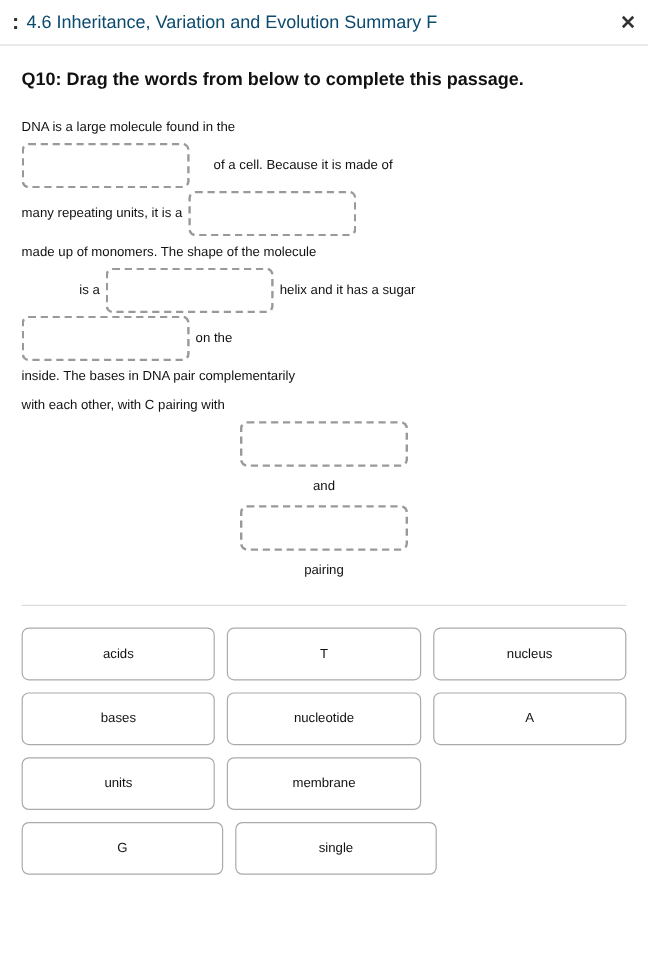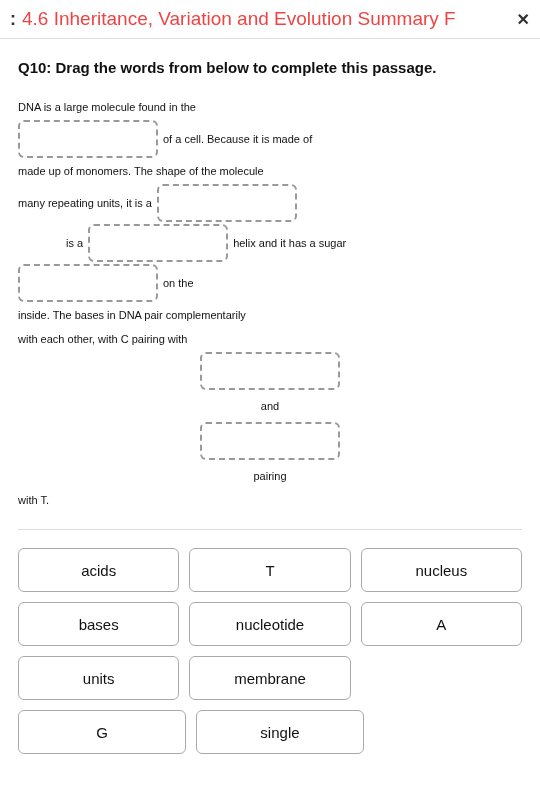--- a/index.html
+++ b/index.html
@@ -27,22 +27,22 @@
       display: flex;
       align-items: center;
       gap: 6px;
     }
     .header-dot {
       font-size: 18px;
       font-weight: bold;
       color: #333;
     }
     .header-title {
-      font-size: 19px;
-      color: #ef4444;
+      font-size: 15px;
+      color: #0c4a6e;
     }
     .close-icon {
       font-size: 16px;
       cursor: pointer;
       color: #333;
       font-weight: bold;
     }
 
     
     .content {
@@ -89,21 +89,21 @@
       margin-top: 0;
     }
 
     .word-tile {
       display: flex;
       align-items: center;
       justify-content: center;
       border: 1.5px solid #aaa;
       border-radius: 6px;
       padding: 10px 8px;
-      font-size: 15px;
+      font-size: 11px;
       color: #111;
       background: #fff;
       cursor: grab;
       min-height: 44px;
       text-align: center;
     }
 
     .passage-block {
       font-size: 11px;
       line-height: 2.0;
@@ -129,34 +129,34 @@
 <div class="content">
 
   <div class="question-label">Q10: Drag the words from below to complete this passage.</div>
 
   <div class="passage-block">
 
     <div style="margin-bottom:2px;">
       <span>DNA is a large molecule found in the</span>
     </div>
 
-    <div style="display:flex; align-items:center; flex-wrap:wrap; gap:5px; margin-bottom:2px;">
+    <div style="display:flex; align-items:center; flex-wrap:wrap; gap:20px; margin-bottom:2px;">
       <span class="drop-box medium"></span>
       <span>of a cell. Because it is made of</span>
-    </div>
-
-    <div style="margin-bottom:2px;">
-      <span>made up of monomers. The shape of the molecule</span>
     </div>
 
     <div style="display:flex; align-items:center; flex-wrap:wrap; gap:5px; margin-bottom:2px;">
       <span>many repeating units, it is a</span>
       <span class="drop-box medium"></span>
     </div>
 
+    <div style="margin-bottom:2px;">
+      <span>made up of monomers. The shape of the molecule</span>
+    </div>
+
     <div style="display:flex; align-items:center; flex-wrap:wrap; gap:5px; margin-bottom:2px;margin-left:48px;">
       <span>is a</span>
       <span class="drop-box medium"></span>
       <span>helix and it has a sugar</span>
     </div>
 
     <div style="display:flex; align-items:center; flex-wrap:wrap; gap:5px; margin-bottom:2px;">
       <span class="drop-box medium"></span>
       <span>on the</span>
     </div>
@@ -169,23 +169,20 @@
       <span>with each other, with C pairing with</span>
     </div>
 
     <div style="display:flex; align-items:center; flex-wrap:wrap; gap:5px; margin-bottom:2px;flex-direction:column;">
       <span class="drop-box medium"></span>
       <span>and</span>
       <span class="drop-box medium"></span>
       <span>pairing</span>
     </div>
 
-    <div style="margin-bottom:2px;">
-      <span>with T.</span>
-    </div>
 
   </div>
 
   <hr class="separator">
 
   <div class="word-bank">
 
     <div class="word-tile">acids</div>
     <div class="word-tile">T</div>
 

